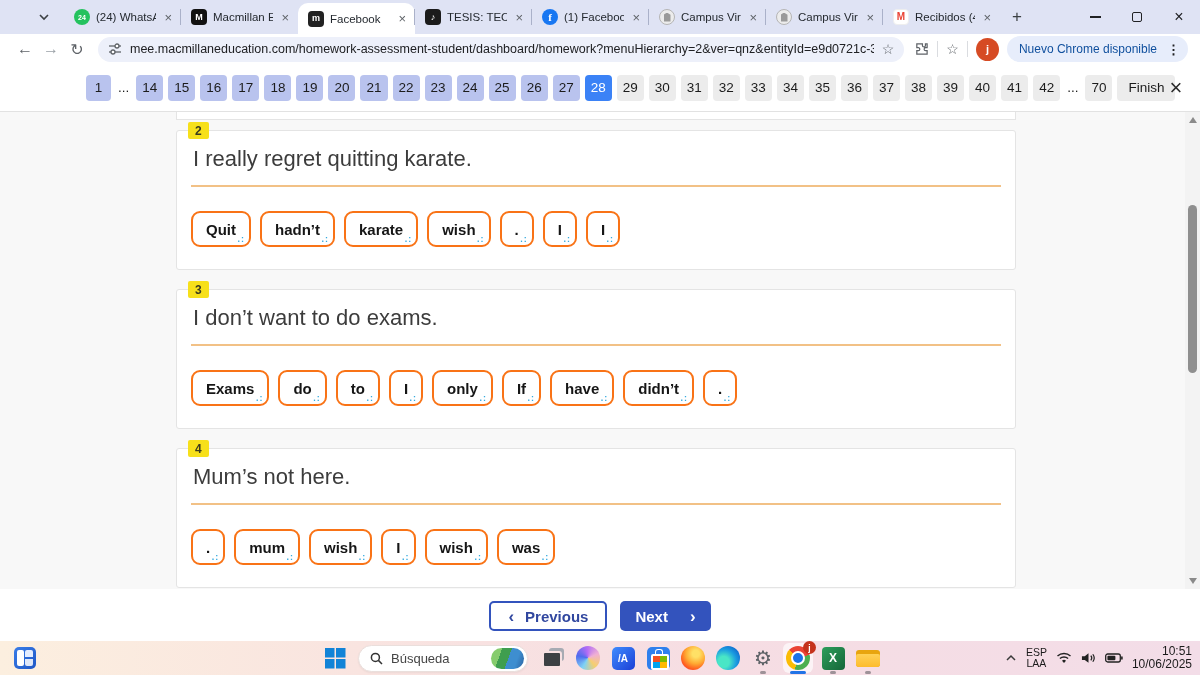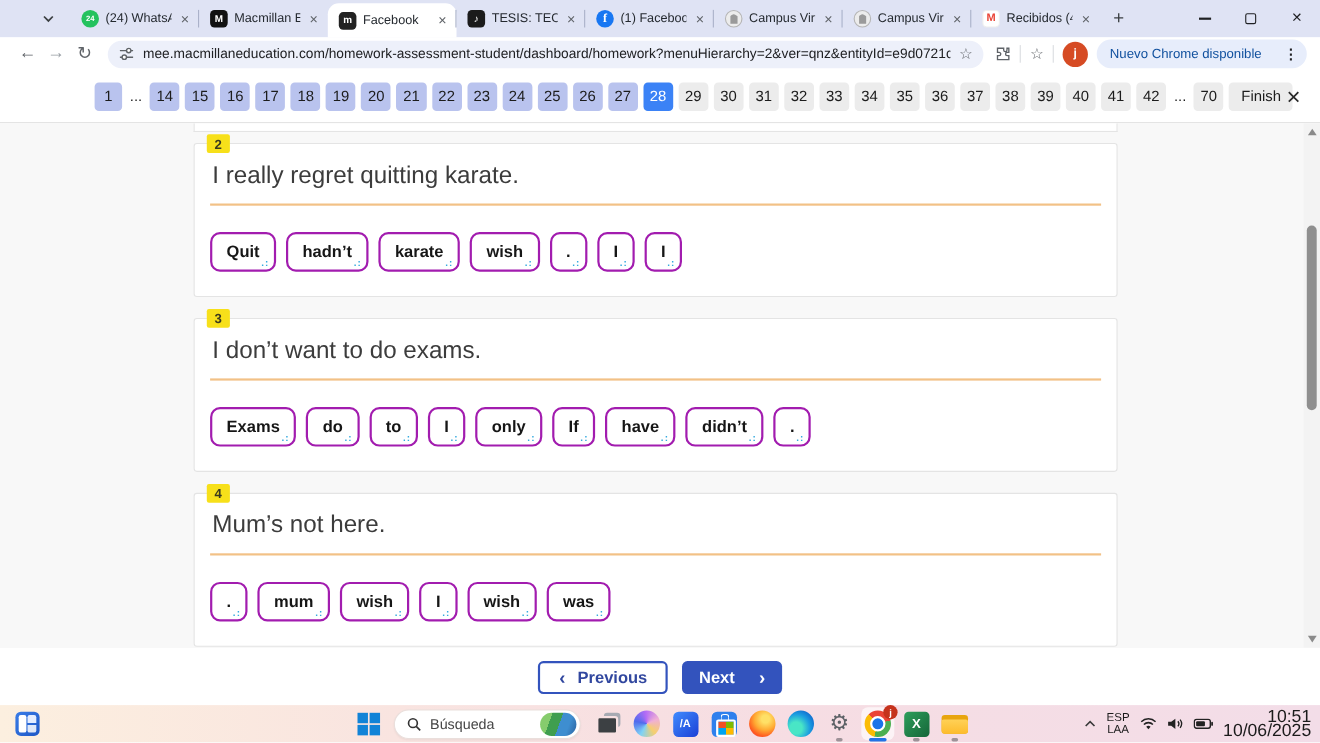--- a/index.html
+++ b/index.html
@@ -37,21 +37,21 @@
   .toolbar { position:absolute; top:34px; left:0; width:1200px; height:30px; background:#fff; display:flex; align-items:center; padding:0 12px; }
   .nav-ico { width:26px; height:26px; display:flex; align-items:center; justify-content:center; font-size:16px; color:#5f6368; }
   .nav-ico.fwd { color:#9aa0a6; }
   .urlbar { flex:1; height:25px; margin:0 10px 0 8px; background:#edf0fa; border-radius:13px; display:flex; align-items:center; padding:0 10px; gap:8px; min-width:0; }
   .url-text { flex:1; font-size:12.5px; color:#202124; white-space:nowrap; overflow:hidden; }
   .url-star { font-size:14px; color:#5f6368; }
   .tb-right { display:flex; align-items:center; gap:8px; }
   .toolbar-sep { width:1px; height:16px; background:#dadce0; }
   .ext-ico { font-size:14px; color:#5f6368; display:flex; align-items:center; }
   .avatar { width:23px; height:23px; border-radius:50%; background:#d64b24; color:#fff; font-size:11px; font-weight:700; display:flex; align-items:center; justify-content:center; }
-  .update-pill { height:26px; background:#e7edfb; border-radius:14px; display:flex; align-items:center; gap:18px; padding:0 6px 0 12px; }
+  .update-pill { height:26px; background:#e7edfb; border-radius:14px; display:flex; align-items:center; gap:8px; padding:0 6px 0 12px; }
   .update-label { font-size:12px; color:#10509e; white-space:nowrap; }
   .kebab { font-size:13px; color:#202124; font-weight:700; padding:0 2px; }
 
   
   .pagebar { position:absolute; top:64px; left:0; width:1200px; height:48px; background:#fff; border-bottom:1px solid #e2e2e2; display:flex; align-items:center; gap:5px; padding-left:86px; }
   .page { height:26px; min-width:25px; padding:0 6px; display:flex; align-items:center; justify-content:center; border-radius:4px; font-size:13.5px; color:#1c1c1c; cursor:default; }
   .page.done { background:#b9c3ee; }
   .page.current { background:#3b82f6; color:#fff; }
   .page.todo, .page.finish { background:#ececec; }
   .page.finish { padding:0 11px; }
@@ -60,21 +60,21 @@
 
   
   .content { position:absolute; top:112px; left:0; width:1200px; height:477px; background:#f8f8f8; overflow:hidden; }
   .card-sliver { position:absolute; left:176px; top:0; width:840px; height:8px; background:#fff; border:1px solid #e4e4e4; border-top:none; }
   .question-list { position:absolute; left:176px; top:18px; width:840px; }
   .card { position:relative; background:#fff; border:1px solid #e4e4e4; border-radius:3px; margin-bottom:19px; padding-bottom:22px; }
   .qbadge { position:absolute; top:-9px; left:11px; background:#f7e01a; color:#3a3a1e; font-size:12px; font-weight:700; padding:1.5px 7px; border-radius:2px; }
   .sentence { padding:18px 16px 16px; font-size:22px; color:#3c3c3c; line-height:20px; }
   .qdivider { height:2px; background:#f2c186; margin:0 14px; }
   .tiles { display:flex; flex-wrap:wrap; gap:9px; padding:24px 14px 0; }
-  .tile { position:relative; background:#fff; border:2px solid #a21caf; border-radius:9px; height:36px; padding:0 13px; min-width:30px; display:flex; align-items:center; justify-content:center; font-weight:700; font-size:15px; color:#161616; cursor:grab; }
+  .tile { position:relative; background:#fff; border:2px solid #f97316; border-radius:9px; height:36px; padding:0 13px; min-width:30px; display:flex; align-items:center; justify-content:center; font-weight:700; font-size:15px; color:#161616; cursor:grab; }
   .handle { position:absolute; right:4px; bottom:1px; font-size:9px; font-weight:700; color:#35aadf; letter-spacing:1px; line-height:1; }
 
   
   .scrollbar { position:absolute; right:0; top:0; width:15px; height:477px; background:#f3f3f3; }
   .scroll-up { position:absolute; top:5px; left:3.5px; width:0; height:0; border-left:4px solid transparent; border-right:4px solid transparent; border-bottom:6px solid #8a8a8a; }
   .scroll-down { position:absolute; bottom:5px; left:3.5px; width:0; height:0; border-left:4px solid transparent; border-right:4px solid transparent; border-top:6px solid #8a8a8a; }
   .scroll-thumb { position:absolute; top:93px; left:3px; width:9px; height:168px; background:#8f8f8f; border-radius:5px; }
 
   
   .bottomnav { position:absolute; top:589px; left:0; width:1200px; height:52px; background:#fff; display:flex; justify-content:center; gap:13px; padding-top:12px; }
@@ -124,21 +124,21 @@
      background:conic-gradient(from -45deg,#ea4335 0 120deg,#4caf50 120deg 240deg,#fbbc05 240deg 360deg); }
   .icon-chrome::after { content:""; position:absolute; left:50%; top:50%; transform:translate(-50%,-50%); width:10px; height:10px; border-radius:50%; background:#1a73e8; border:2.5px solid #fff; }
   .icon-excel { width:23px; height:23px; border-radius:4px; background:linear-gradient(135deg,#2e9e5b,#156639); display:flex; align-items:center; justify-content:center; }
   .icon-excel::after { content:"X"; color:#fff; font-size:12px; font-weight:700; }
   .icon-explorer { position:relative; width:25px; height:20px; }
   .icon-explorer::before { content:""; position:absolute; left:0; top:2px; width:24px; height:17px; border-radius:3px; background:#e8a50f; }
   .icon-explorer::after { content:""; position:absolute; left:0; top:6px; width:24px; height:13px; border-radius:2px 2px 3px 3px; background:linear-gradient(180deg,#ffd157,#fdbc2d); }
   .tray { position:absolute; right:8px; top:0; height:34px; display:flex; align-items:center; gap:9px; }
   .tray-item { display:flex; align-items:center; justify-content:center; }
   .lang-block { font-size:10.5px; line-height:11px; color:#1b1b1b; text-align:center; }
-  .clock-block { font-size:16px; line-height:13.5px; color:#1b1b1b; text-align:right; }
+  .clock-block { font-size:12px; line-height:13.5px; color:#1b1b1b; text-align:right; }
 </style>
 </head>
 <body>
 
 <div class="screen">
 
   <div class="tabstrip">
     <div class="tab-search">
       <svg width="12" height="8" viewBox="0 0 12 8">
           <path d="M2 2 L6 6 L10 2" stroke="#3c4043" stroke-width="1.6" fill="none"></path>

